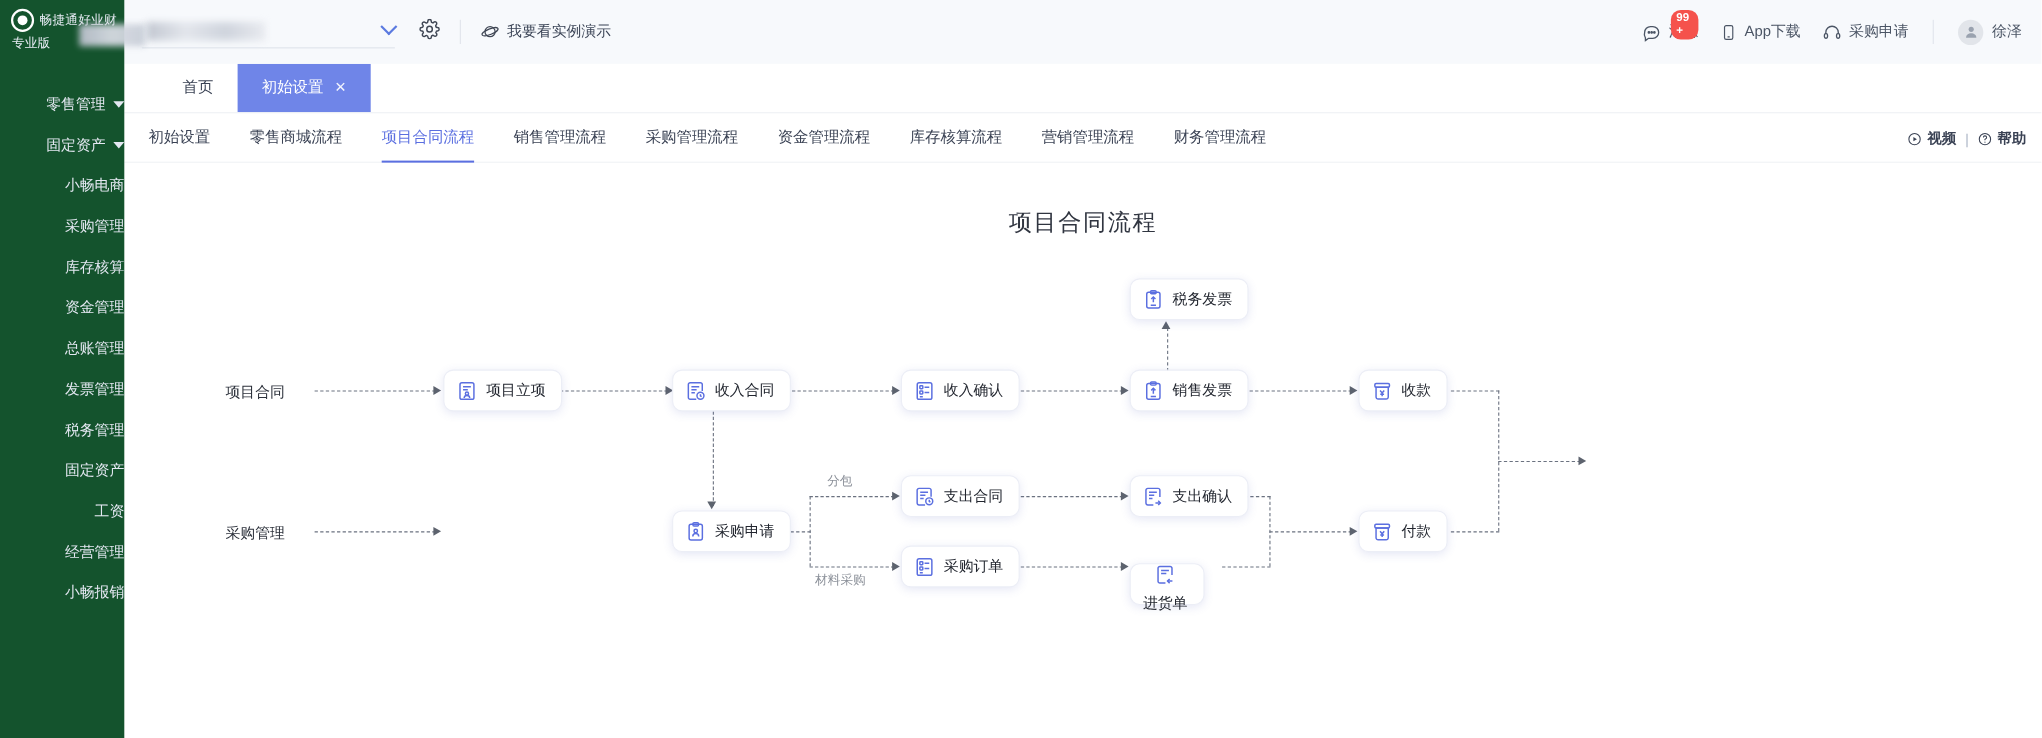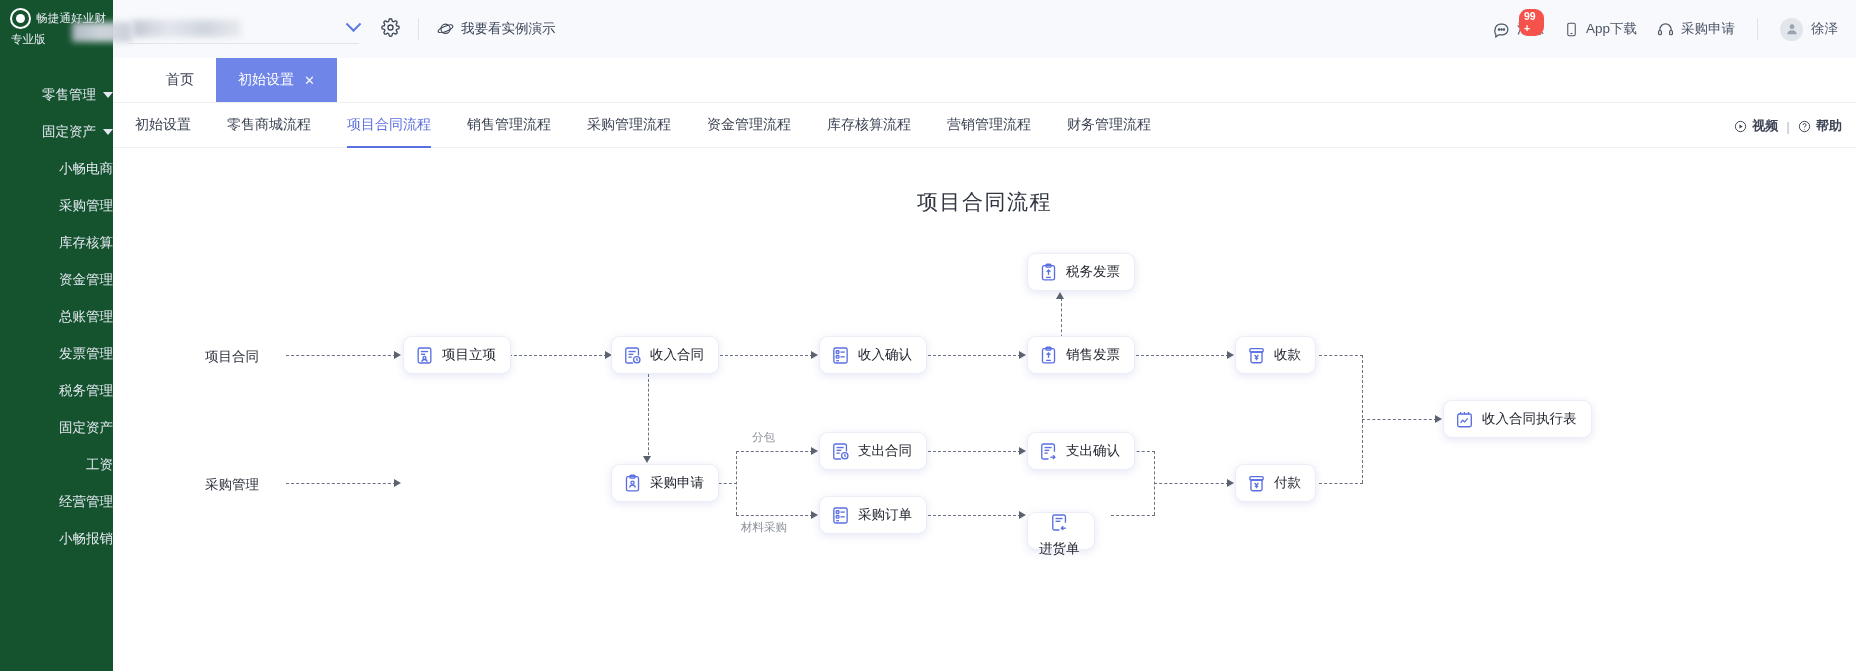--- a/index.html
+++ b/index.html
@@ -510,27 +510,17 @@
           <svg class="ico" viewBox="0 0 24 24" fill="none" stroke="#5b6fe0" stroke-width="1.7">
             <path d="M5 7.6h14v11.2a2.4 2.4 0 0 1-2.4 2.4H7.4A2.4 2.4 0 0 1 5 18.8z"></path>
             <rect x="3.6" y="3.4" width="16.8" height="4.2" rx="1.4"></rect>
             <path d="M9.6 11.4l2.4 2.8 2.4-2.8"></path>
               <line x1="12" y1="14.2" x2="12" y2="18"></line>
               <line x1="9.8" y1="15.6" x2="14.2" y2="15.6"></line>
           </svg>
           <span>付款</span>
         </div>
 
-        <div class="node" style="left:1330px; top:252px;">
-          <svg class="ico" viewBox="0 0 24 24" fill="none" stroke="#5b6fe0" stroke-width="1.7">
-            <rect x="3.4" y="5" width="17.2" height="16.2" rx="2.2"></rect>
-            <line x1="7" y1="2.6" x2="7" y2="5.6"></line>
-              <line x1="12" y1="2.6" x2="12" y2="5.6"></line>
-              <line x1="17" y1="2.6" x2="17" y2="5.6"></line>
-            <path d="M7 16.2l2.8-3.4 2.4 2.2 3.8-4.4"></path>
-          </svg>
-          <span>收入合同执行表</span>
-        </div>
 
       </div>
     </div>
   </div>
 </div>
 
 </body></html>

